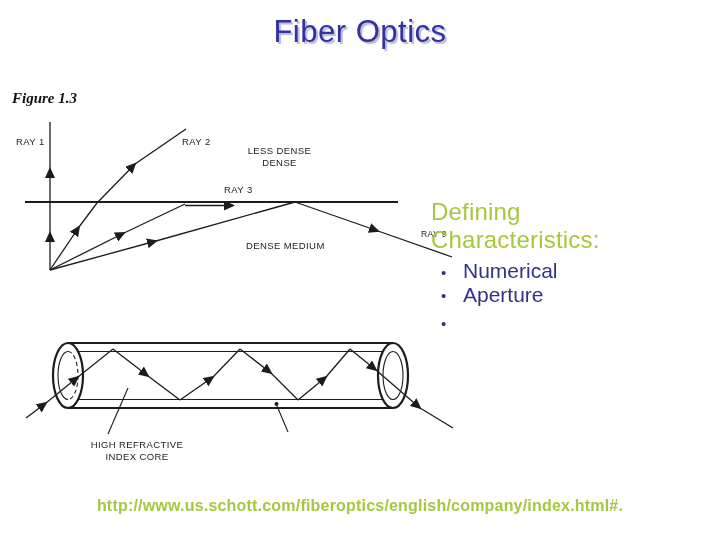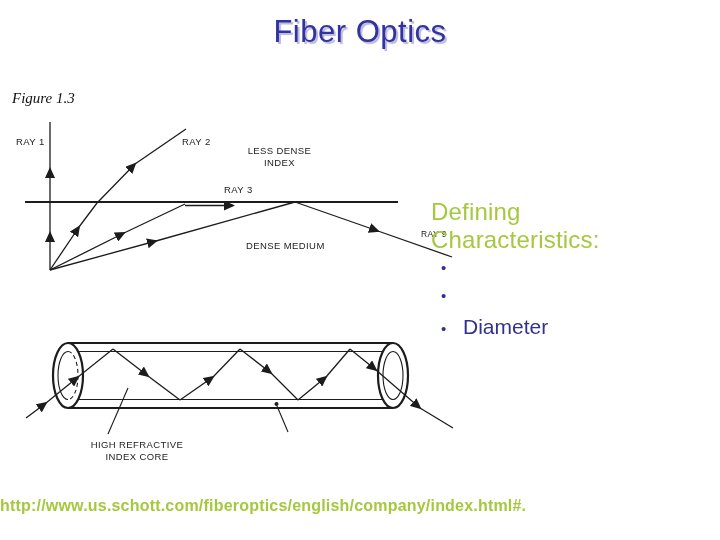--- a/index.html
+++ b/index.html
@@ -11,21 +11,21 @@
     position:relative; width:636px; height:540px; background:#ffffff;
     overflow:hidden; font-family:"Liberation Sans", sans-serif;
   }
   .slide-title{
     position:absolute; top:14px; left:0; width:720px; text-align:center;
     font-size:31px; font-weight:400; color:var(--title-blue);
     text-shadow:2px 2px 1px var(--title-shadow); letter-spacing:0.5px;
   }
   .figure-caption{
     position:absolute; left:12px; top:90px;
-    font-family:"Liberation Serif", serif; font-style:italic; font-weight:400;
+    font-family:"Liberation Serif", serif; font-style:italic; font-weight:700;
     font-size:15px; color:#111;
   }
   svg.lineart{position:absolute; left:0; top:0;}
   svg.lineart .ln{stroke:var(--ink); fill:none; stroke-width:1.3px;}
   svg.lineart .thick{stroke-width:2.2px;}
   svg.lineart .thin{stroke-width:1.1px;}
   svg.lineart .fillw{fill:#ffffff;}
   svg.lineart .dot{fill:var(--ink); stroke:none;}
   #arrow path{fill:var(--ink);}
   .dlabel{
@@ -39,21 +39,21 @@
   }
   .bullets{position:absolute; left:441px; top:259px;}
   .bullet-item{
     display:flex; align-items:baseline; height:28px;
     font-size:21px; color:var(--bullet-navy);
   }
   .bullet-dot{
     font-size:15px; color:var(--bullet-navy); width:22px; flex:0 0 22px;
   }
   .footer-url{
-    position:absolute; left:0; top:497px; width:720px; text-align:left;
+    position:absolute; left:0; top:497px; width:720px; text-align:center;
     font-size:16px; font-weight:700; color:var(--accent-green); letter-spacing:0.2px;
     cursor:pointer;
   }
 </style>
 </head>
 <body>
 
 <div class="slide">
 
   <div class="slide-title">Fiber Optics</div>
@@ -135,39 +135,39 @@
       <circle class="dot" cx="276.5" cy="404" r="2"></circle>
     </g>
   </svg>
 
   <div class="dlabel" style="left:16px; top:136px;">RAY 1</div>
   <div class="dlabel" style="left:182px; top:136px;">RAY 2</div>
   <div class="dlabel" style="left:224px; top:184px;">RAY 3</div>
   <div class="dlabel" style="left:421px; top:229px; font-size:8.5px;">RAY 9</div>
   <div class="dlabel center" style="left:232px; top:145px; width:95px;">
     <span>LESS DENSE</span><br>
-    <span>INDEX</span>
+    <span>DENSE</span>
   </div>
   <div class="dlabel" style="left:246px; top:240px;">DENSE MEDIUM</div>
 
   <div class="dlabel center" style="left:56px; top:439px; width:106px;margin-left:28px;">
     <span>HIGH REFRACTIVE</span><br>
     <span>INDEX CORE</span>
   </div>
 
   <div class="heading">Defining Characteristics:</div>
 
   <div class="bullets">
     <div class="bullet-item">
       <span class="bullet-dot">•</span>
+      <span>Numerical Aperture</span>
     </div>
     <div class="bullet-item">
       <span class="bullet-dot">•</span>
     </div>
     <div class="bullet-item">
       <span class="bullet-dot">•</span>
-      <span>Diameter</span>
     </div>
   </div>
 
   <div class="footer-url">http://www.us.schott.com/fiberoptics/english/company/index.html#.</div>
 
 </div>
 
 </body></html>

